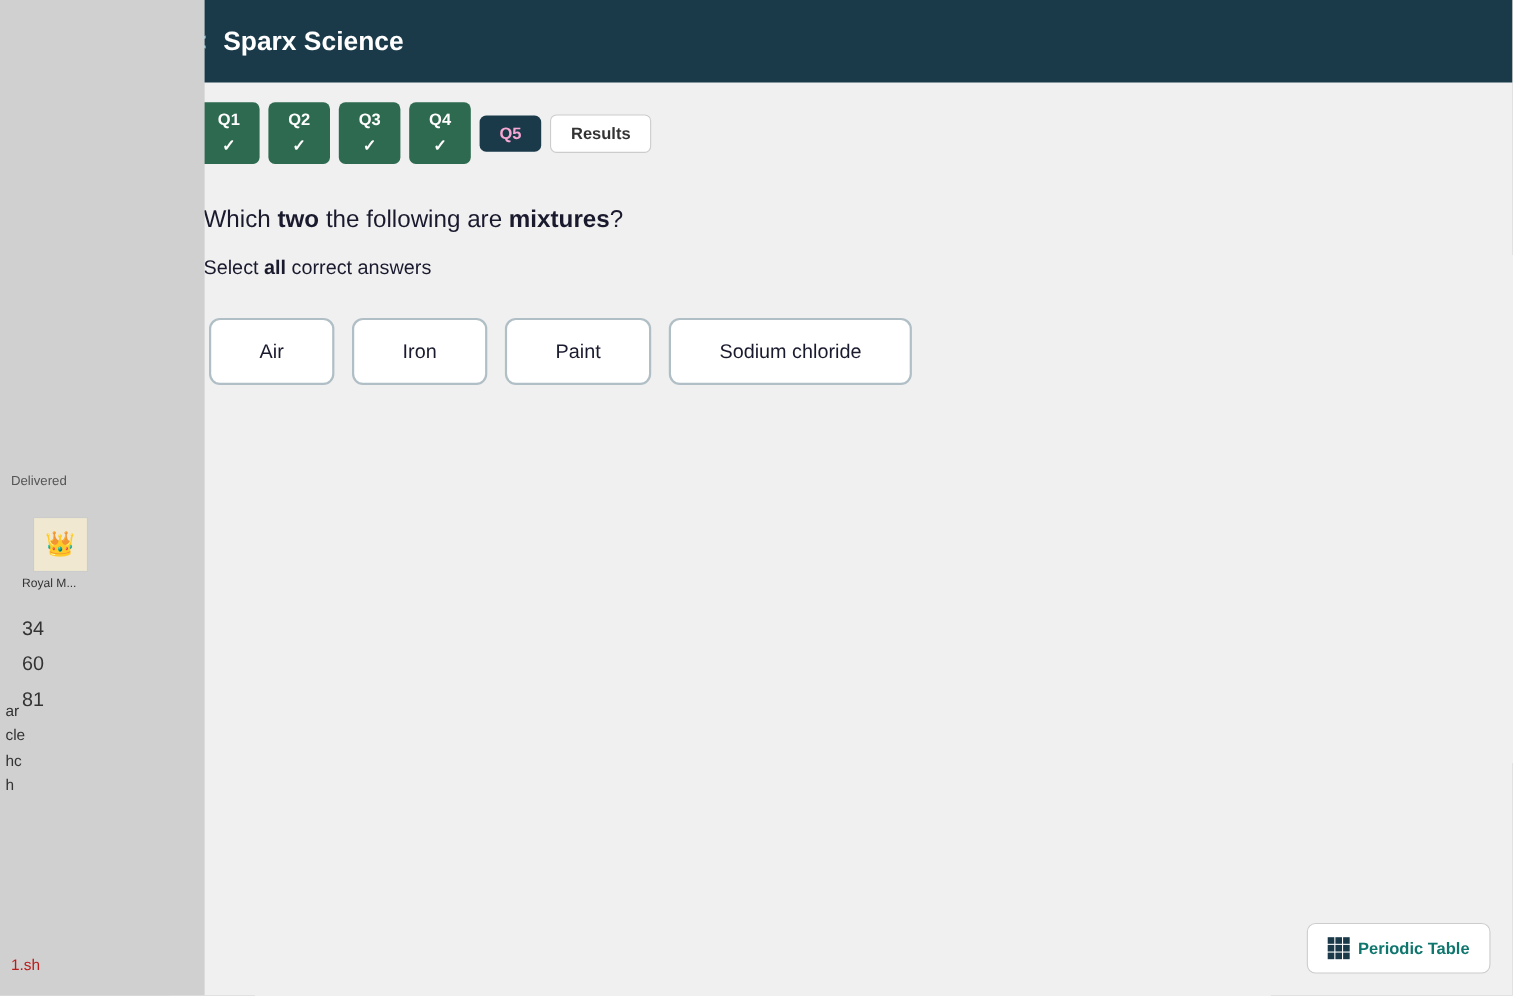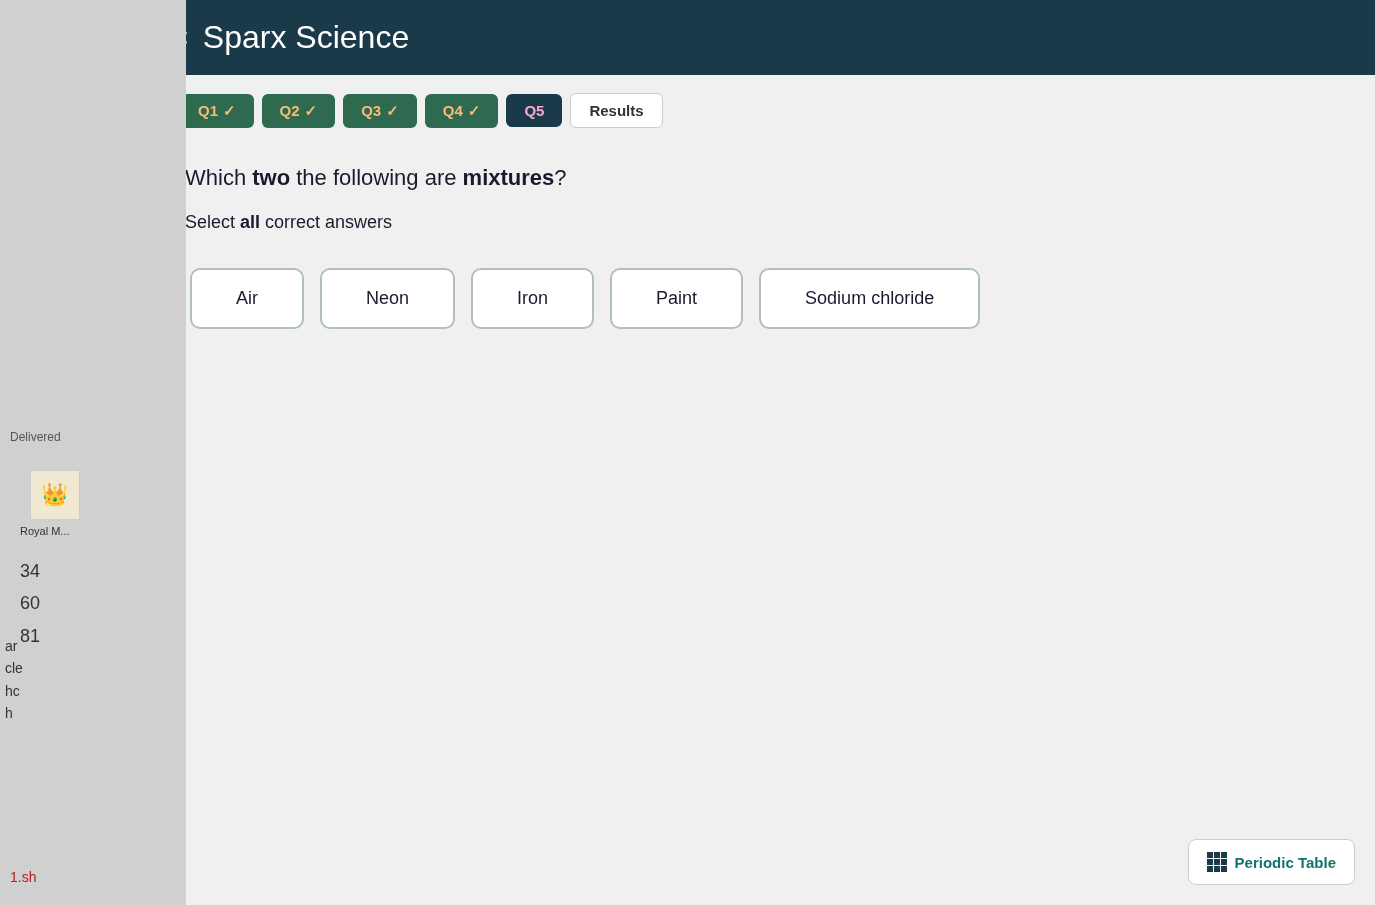--- a/index.html
+++ b/index.html
@@ -124,22 +124,22 @@
 
     .back-btn {
       color: #7ec8e3;
       font-size: 22px;
       cursor: pointer;
       font-weight: bold;
     }
 
     .app-title {
       color: white;
-      font-size: 32px;
-      font-weight: normal;
+      font-size: 24px;
+      font-weight: bold;
     }
 
     
     .nav-tabs {
       display: flex;
       align-items: center;
       padding: 18px 25px 0 25px;
       gap: 8px;
     }
 
@@ -150,21 +150,22 @@
       font-weight: 600;
       cursor: pointer;
       border: none;
       display: flex;
       align-items: center;
       gap: 5px;
     }
 
     .nav-tab.answered {
       background: #2d6a4f;
-      color: #fdba74;
+      color: #ffffff;
+      flex-direction: column;
     }
 
     .nav-tab.current {
       background: #1a3a4a;
       color: #f9a8d4;
     }
 
     .nav-tab.results {
       background: transparent;
       color: #333;
@@ -316,23 +317,20 @@
     </div>
     <div class="select-instruction">
       Select <strong>all</strong> correct answers
     </div>
 
     <div class="options-row">
       <button class="option-btn">
         <span>Air</span>
       </button>
       <button class="option-btn">
-        <span>Neon</span>
-      </button>
-      <button class="option-btn">
         <span>Iron</span>
       </button>
       <button class="option-btn">
         <span>Paint</span>
       </button>
       <button class="option-btn">
         <span>Sodium chloride</span>
       </button>
     </div>
   </div>

